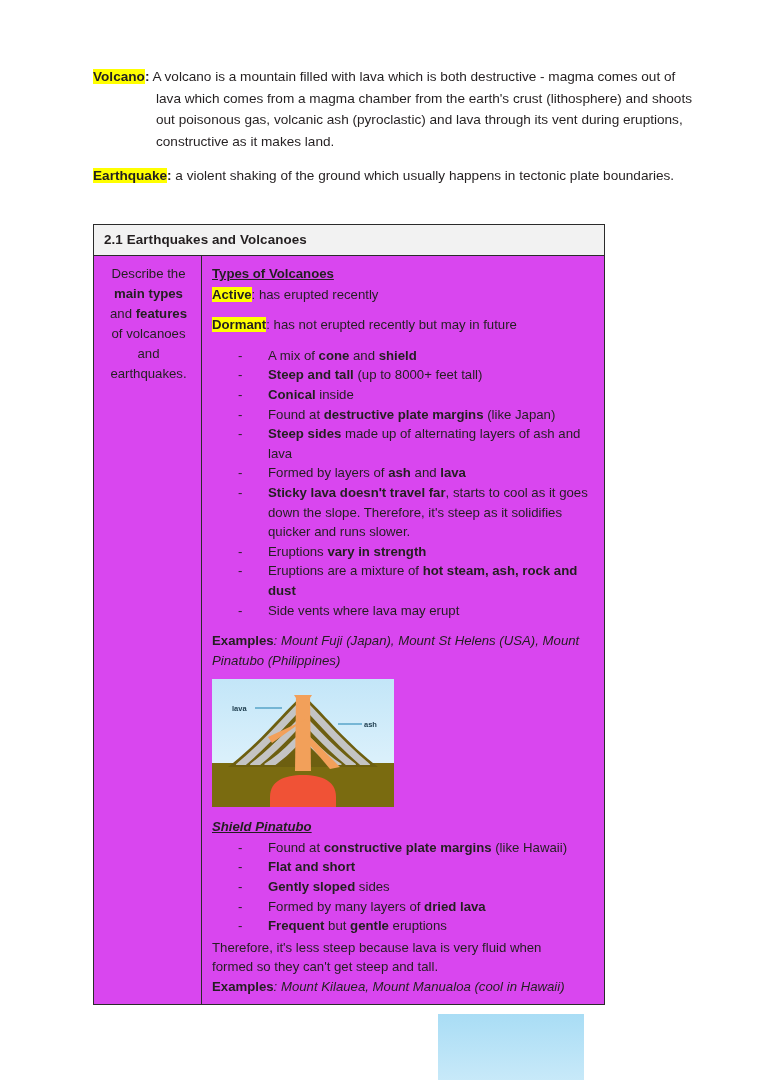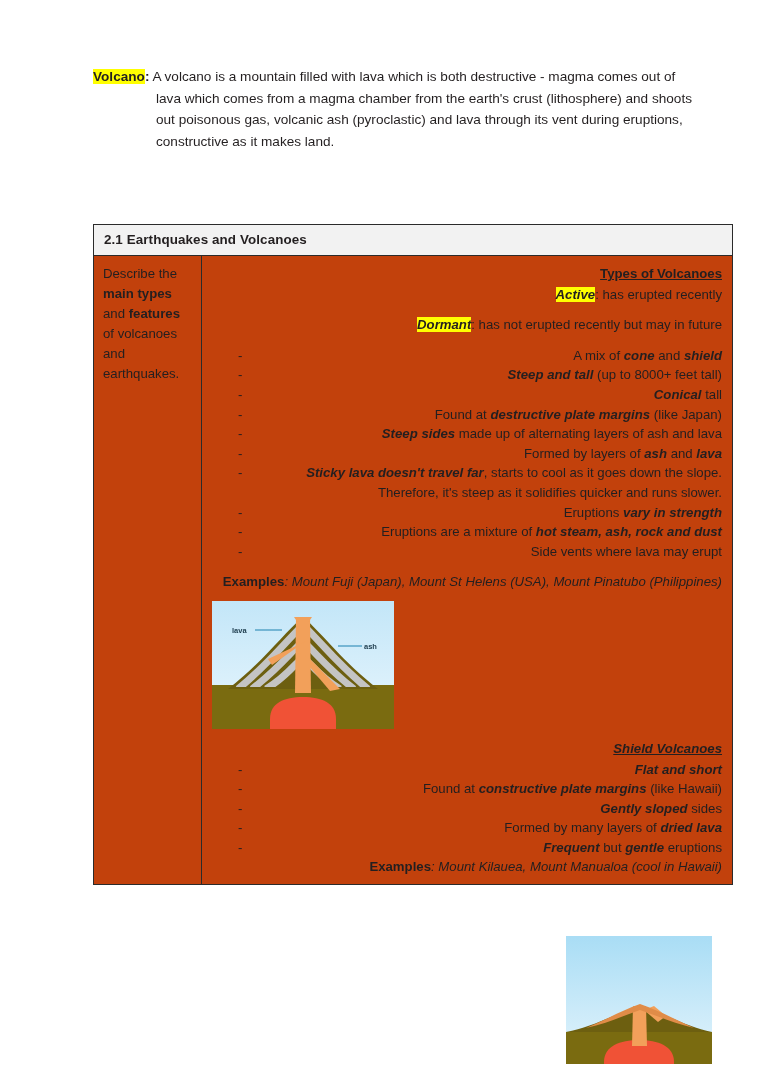--- a/index.html
+++ b/index.html
@@ -32,52 +32,52 @@
   .term {
     font-weight: bold;
   }
   .hl { background: #ffff00; }
 
   
   .tbl {
     position: absolute;
     left: 81px;
     top: 224px;
-    width: 640px;
+    width: 512px;
     border: 1.3px solid #2b2b2b;
-    background: #c2410c;
+    background: #d946ef;
   }
   .tbl-header {
     background: #f2f2f2;
     border-bottom: 1.3px solid #2b2b2b;
     padding: 7px 10px 8px 10px;
     font-size: 13.4px;
     font-weight: bold;
     letter-spacing: .1px;
   }
   .tbl-body { display: flex; align-items: stretch; }
   .col-left {
     width: 108px;
     flex: 0 0 108px;
     border-right: 1.3px solid #2b2b2b;
     padding: 8px 7px 8px 9px;
     font-size: 13.2px;
     line-height: 20px;
+    text-align: center;
   }
   .col-right {
     flex: 1 1 auto;
     padding: 8px 10px 7px 10px;
     font-size: 13.2px;
     line-height: 19.6px;
     position: relative;
-    text-align: right;
   }
 
   .b { font-weight: bold; }
-  .bi { font-weight: bold; font-style: italic; }
+  .bi { font-weight: bold; }
   .i { font-style: italic; }
 
   .sub-head {
     font-weight: bold;
     font-style: italic;
     text-decoration: underline;
     margin-top: 10px;
     margin-bottom: 1px;
   }
   .sub-head-plain {
@@ -134,20 +134,27 @@
   <div class="intro">
 
     <div class="def-block">
       <div class="def-para">
         <span class="lead">
           <span class="term hl">Volcano</span><span class="term">:</span>
         </span><span> A volcano is a mountain filled with lava which is both destructive - magma comes out of lava which comes from a magma chamber from the earth's crust (lithosphere) and shoots out poisonous gas, volcanic ash (pyroclastic) and lava through its vent during eruptions, constructive as it makes land.</span>
       </div>
     </div>
 
+    <div class="def-block">
+      <div class="def-para">
+        <span class="lead">
+          <span class="term hl">Earthquake</span><span class="term">:</span>
+        </span><span> a violent shaking of the ground which usually happens in tectonic plate boundaries.</span>
+      </div>
+    </div>
 
   </div>
 
   <div class="tbl">
 
     <div class="tbl-header">2.1 Earthquakes and Volcanoes</div>
 
     <div class="tbl-body">
 
       <div class="col-left">
@@ -164,21 +171,21 @@
 
         <div class="state-line">
           <span class="bi hl">Dormant</span><span>: has not erupted recently but may in future</span>
         </div>
 
 
 
         <ul class="dash" id="strato-bullets">
             <li><span>A mix of </span><span class="bi">cone</span><span> and </span><span class="bi">shield</span></li>
             <li><span class="bi">Steep and tall</span><span> (up to 8000+ feet tall)</span></li>
-            <li><span class="bi">Conical</span><span> tall</span></li>
+            <li><span class="bi">Conical</span><span> inside</span></li>
             <li><span>Found at </span><span class="bi">destructive plate margins</span><span> (like Japan)</span></li>
             <li><span class="bi">Steep sides</span><span> made up of alternating layers of ash and lava</span></li>
             <li><span>Formed by layers of </span><span class="bi">ash</span><span> and </span><span class="bi">lava</span></li>
             <li><span class="bi">Sticky lava doesn't travel far</span><span>, starts to cool as it goes down the slope. Therefore, it's steep as it solidifies quicker and runs slower.</span></li>
             <li><span>Eruptions </span><span class="bi">vary in strength</span></li>
             <li><span>Eruptions are a mixture of </span><span class="bi">hot steam, ash, rock and dust</span></li>
             <li><span>Side vents where lava may erupt</span></li>
           </ul>
 
         <div class="examples-line">
@@ -224,30 +231,31 @@
 
           <line x1="43" y1="29" x2="70" y2="29" stroke="#4f9fc4" stroke-width="1.4"></line>
           <text x="20" y="32" font-family="Liberation Sans, sans-serif" font-size="7.5" font-weight="bold" fill="#1b3a4b">lava</text>
 
           <line x1="126" y1="45" x2="150" y2="45" stroke="#4f9fc4" stroke-width="1.4"></line>
           <text x="152" y="48" font-family="Liberation Sans, sans-serif" font-size="7.5" font-weight="bold" fill="#1b3a4b">ash</text>
         </svg>
 
         <div class="shield-block">
 
-          <div class="sub-head" style="font-style:italic;">Shield Volcanoes</div>
+          <div class="sub-head" style="font-style:italic;">Shield Pinatubo</div>
 
           <ul class="dash" id="shield-bullets">
+              <li><span>Found at </span><span class="bi">constructive plate margins</span><span> (like Hawaii)</span></li>
               <li><span class="bi">Flat and short</span></li>
-              <li><span>Found at </span><span class="bi">constructive plate margins</span><span> (like Hawaii)</span></li>
               <li><span class="bi">Gently sloped</span><span> sides</span></li>
               <li><span>Formed by many layers of </span><span class="bi">dried lava</span></li>
               <li><span class="bi">Frequent</span><span> but </span><span class="bi">gentle</span><span> eruptions</span></li>
             </ul>
 
+          <div class="closing" style="max-width:340px;">Therefore, it's less steep because lava is very fluid when formed so they can't get steep and tall.</div>
 
           <div>
             <span class="b">Examples</span><span class="i">: Mount Kilauea, Mount Manualoa (cool in Hawaii)</span>
           </div>
 
           <svg class="fig-shield" viewBox="0 0 146 128">
             <defs>
               <linearGradient id="skyB" x1="0" y1="0" x2="0" y2="1">
                 <stop offset="0%" stop-color="#a9ddf5"></stop>
                 <stop offset="100%" stop-color="#e4f4fc"></stop>

